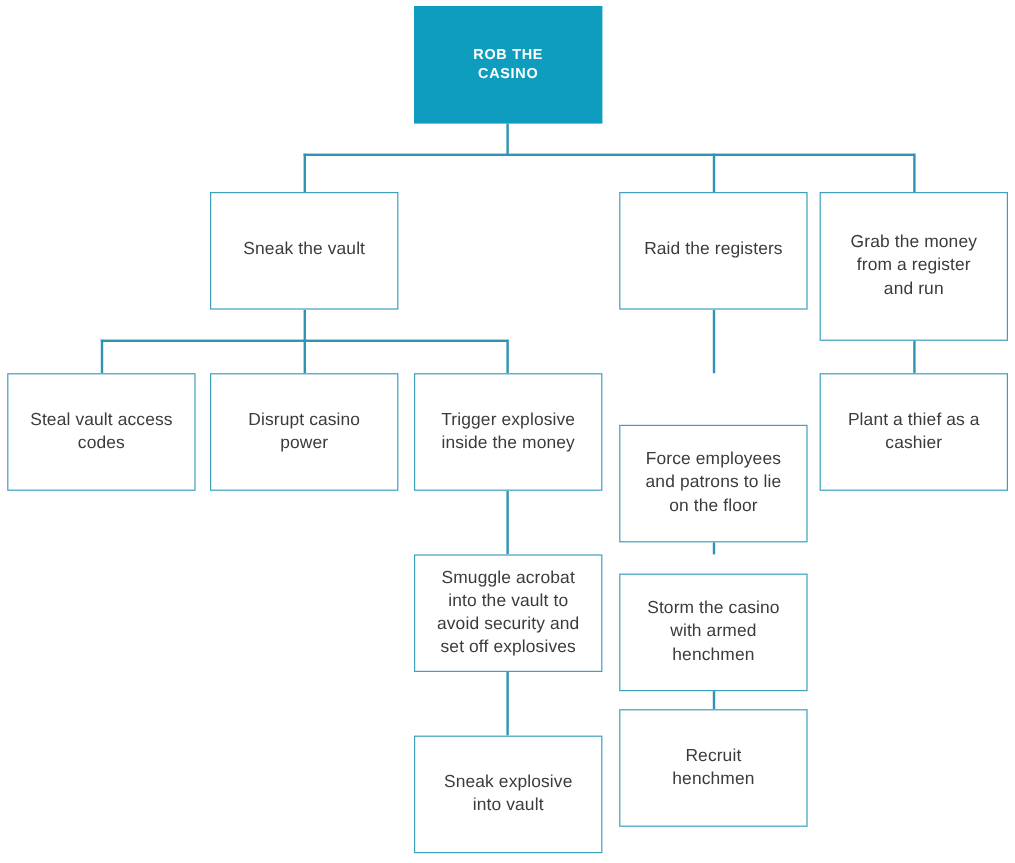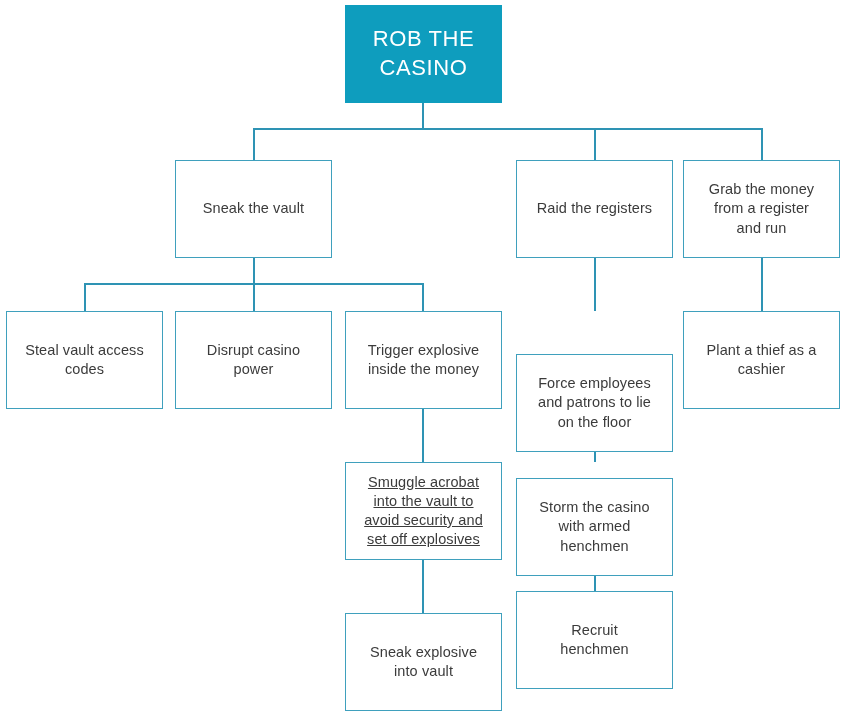--- a/index.html
+++ b/index.html
@@ -30,22 +30,22 @@
     color: #3b3b3b;
     font-size: 14.5px;
     line-height: 1.32;
     padding: 4px 10px;
     letter-spacing: 0.1px;
   }
   .node.root {
     background: #0e9dbe;
     border: none;
     color: #ffffff;
-    font-weight: normal;
-    font-size: 22px;
+    font-weight: bold;
+    font-size: 12px;
     line-height: 1.3;
     letter-spacing: 0.6px;
   }
   .node .label {
     display: block;
     width: 100%;
     white-space: pre-line;
   }
   .conn {
     position: absolute;
@@ -91,21 +91,21 @@
   </div>
 
   <div class="node" style="left:175px; top:160px; width:157px; height:98px;">
     <span class="label">Sneak the vault</span>
   </div>
 
   <div class="node" style="left:516px; top:160px; width:157px; height:98px;">
     <span class="label">Raid the registers</span>
   </div>
 
-  <div class="node" style="left:683px; top:160px; width:157px; height:98px;">
+  <div class="node" style="left:683px; top:160px; width:157px; height:124px;">
     <span class="label">Grab the money
 from a register
 and run</span>
   </div>
 
   <div class="node" style="left:6px; top:311px; width:157px; height:98px;">
     <span class="label">Steal vault access
 codes</span>
   </div>
 
@@ -123,21 +123,21 @@
     <span class="label">Force employees
 and patrons to lie
 on the floor</span>
   </div>
 
   <div class="node" style="left:683px; top:311px; width:157px; height:98px;">
     <span class="label">Plant a thief as a
 cashier</span>
   </div>
 
-  <div class="node" style="left:345px; top:462px; width:157px; height:98px;text-decoration:underline;">
+  <div class="node" style="left:345px; top:462px; width:157px; height:98px;">
     <span class="label">Smuggle acrobat
 into the vault to
 avoid security and
 set off explosives</span>
   </div>
 
   <div class="node" style="left:516px; top:462px; width:157px; height:98px;margin-top:16px;">
     <span class="label">Storm the casino
 with armed
 henchmen</span>

